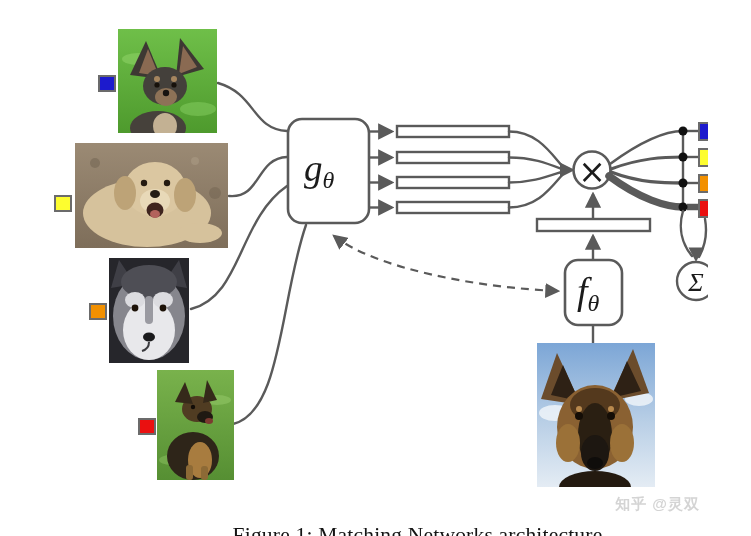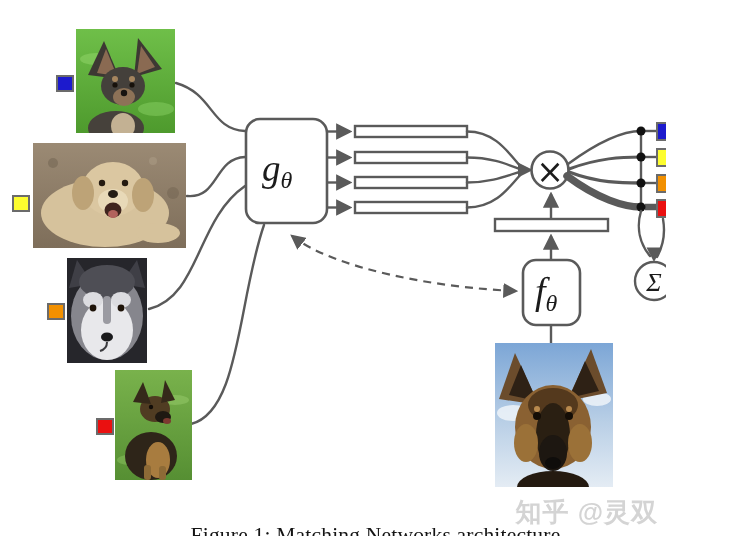--- a/index.html
+++ b/index.html
@@ -1,23 +1,23 @@
 <!DOCTYPE html>
 <html><head>
 <meta charset="utf-8">
 <style>
   html,body{margin:0;padding:0;background:#fff;}
   .stage{position:relative;width:666px;height:536px;background:#ffffff;overflow:hidden;
-         font-family:"Liberation Serif","DejaVu Serif",serif;}
+         font-family:"Liberation Serif","DejaVu Serif",serif;margin-left:42px;}
   .diagram-svg{position:absolute;left:0;top:0;}
   .thumb{position:absolute;display:block;}
   .sq{position:absolute;border:2px solid #6b6b6b;box-sizing:border-box;}
   .caption{position:absolute;left:0;top:501px;width:751px;text-align:center;
            font-size:21.5px;color:#141414;letter-spacing:.2px;}
-  .watermark{position:absolute;right:8px;top:495px;font-size:26px;color:#d4d4d4;
+  .watermark{position:absolute;right:8px;top:495px;font-size:15px;color:#d4d4d4;
              font-family:"Liberation Sans","DejaVu Sans",sans-serif;font-weight:600;letter-spacing:1px;}
   svg text.mathlabel{font-family:"Liberation Serif","DejaVu Serif",serif;font-style:italic;fill:#1b1b1b;}
   svg text.op{font-family:"DejaVu Sans",sans-serif;fill:#1b1b1b;}
 </style>
 </head>
 <body>
 
 <div class="stage">
 
   <svg class="diagram-svg" width="751" height="536" viewBox="0 0 751 536">

